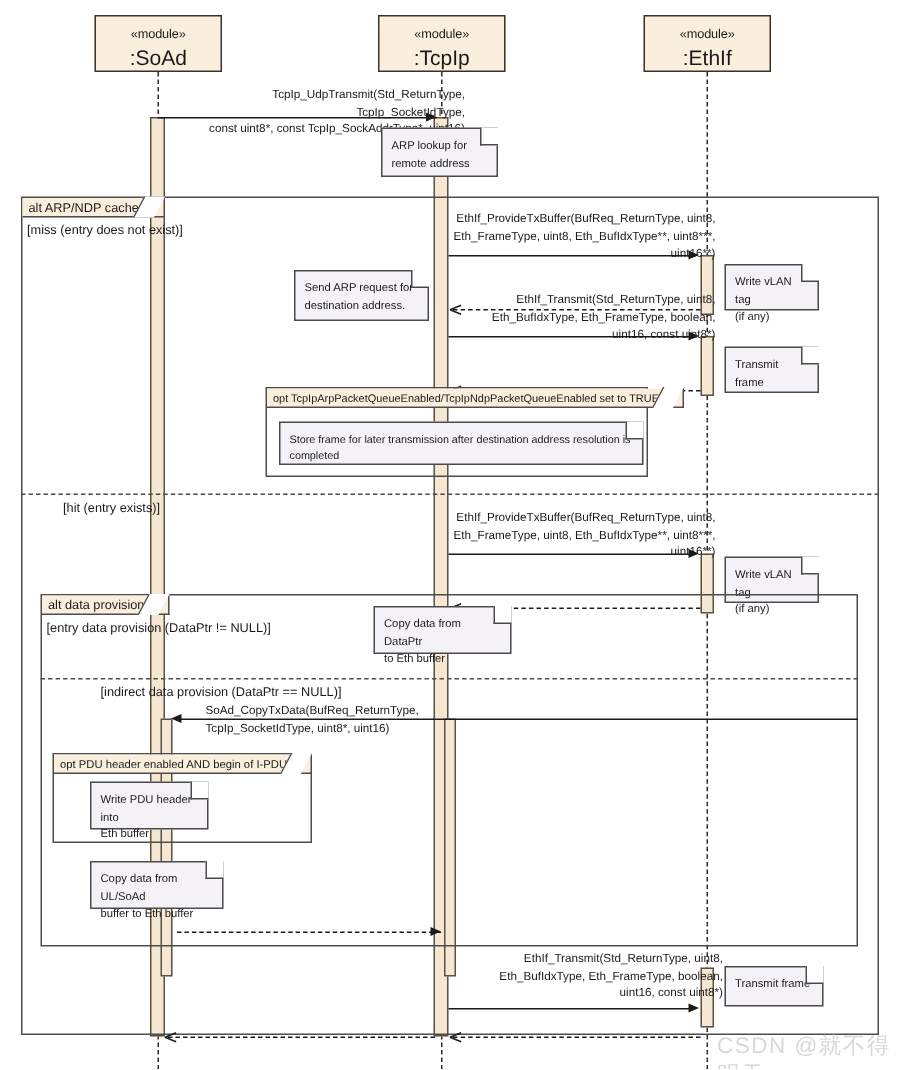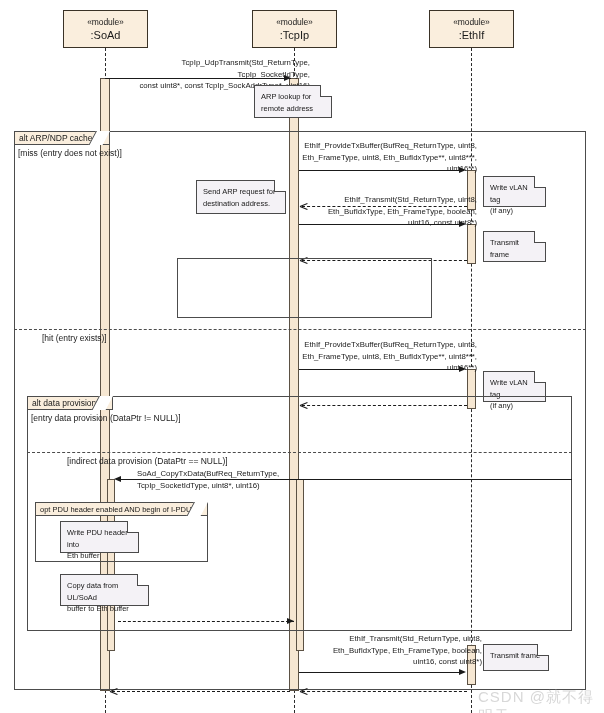--- a/index.html
+++ b/index.html
@@ -24,21 +24,21 @@
     text-align: center;
     padding-top: 5px;
     line-height: 1.45;
   }
   .lifeline-head .stereo {
     font-size: 8.5px;
     color: #1a1a1a;
     letter-spacing: -0.1px;
   }
   .lifeline-head .iname {
-    font-size: 11px;
+    font-size: 14px;
     color: #1a1a1a;
   }
 
   
   .lifeline-dash {
     position: absolute;
     width: 0;
     border-left: 1px dashed #2b2b2b;
   }
 
@@ -234,39 +234,44 @@
 Eth_BufIdxType, Eth_FrameType, boolean,
 uint16, const uint8*)</div>
   <div class="msg-line" style="left:299px; top:224px; width:162px;"></div>
   <div class="arrow-r" style="left:459px; top:220.5px;"></div>
   <div class="msg-line ret" style="left:302px; top:260px; width:165px;"></div>
   <div class="arrow-open-l" style="left:300px; top:260px;"></div>
 
   <div class="note" style="left:483px; top:231px; width:63px; height:31px;">Transmit frame</div>
 
   <div class="frag" style="left:177px; top:258px; width:255px; height:60px;"></div>
-
+  <div class="frag-label" style="left:178px; top:259px; font-size:7.3px;">opt TcpIpArpPacketQueueEnabled/TcpIpNdpPacketQueueEnabled set to TRUE</div>
+
+  <div class="note" style="left:186px; top:281px; width:243px; height:29px; font-size:7.2px;">Store frame for later transmission after destination address resolution is
+completed</div>
 
   <div class="msg-label" style="left:302px; top:339px; width:175px;">EthIf_ProvideTxBuffer(BufReq_ReturnType, uint8,
 Eth_FrameType, uint8, Eth_BufIdxType**, uint8***,
 uint16**)</div>
   <div class="msg-line" style="left:299px; top:369px; width:162px;"></div>
   <div class="arrow-r" style="left:459px; top:365.5px;"></div>
   <div class="msg-line ret" style="left:302px; top:405px; width:165px;"></div>
   <div class="arrow-open-l" style="left:300px; top:405px;"></div>
 
   <div class="note" style="left:483px; top:371px; width:63px; height:31px;">Write vLAN tag
 (if any)</div>
 
   <div class="frag" style="left:27px; top:396px; width:545px; height:235px;"></div>
   <div class="frag-label" style="left:28px; top:397px;">alt data provision</div>
   <div class="guard" style="left:31px; top:413px;">[entry data provision (DataPtr != NULL)]</div>
   <div class="frag-sep" style="left:27px; top:452px; width:545px;"></div>
   <div class="guard" style="left:31px; top:456px;padding-left:36px;">[indirect data provision (DataPtr == NULL)]</div>
 
+  <div class="note" style="left:249px; top:404px; width:92px; height:32px;">Copy data from DataPtr
+to Eth buffer</div>
 
   <div class="msg-label" style="left:137px; top:468px; width:220px; text-align:left;">SoAd_CopyTxData(BufReq_ReturnType,
 TcpIp_SocketIdType, uint8*, uint16)</div>
   <div class="msg-line" style="left:120px; top:479px; width:452px;"></div>
   <div class="arrow-l" style="left:114px; top:475.5px;"></div>
 
   <div class="frag" style="left:35px; top:502px; width:173px; height:60px;"></div>
   <div class="frag-label" style="left:36px; top:503px; font-size:7.5px;">opt PDU header enabled AND begin of I-PDU</div>
 
   <div class="note" style="left:60px; top:521px; width:79px; height:32px;">Write PDU header into

